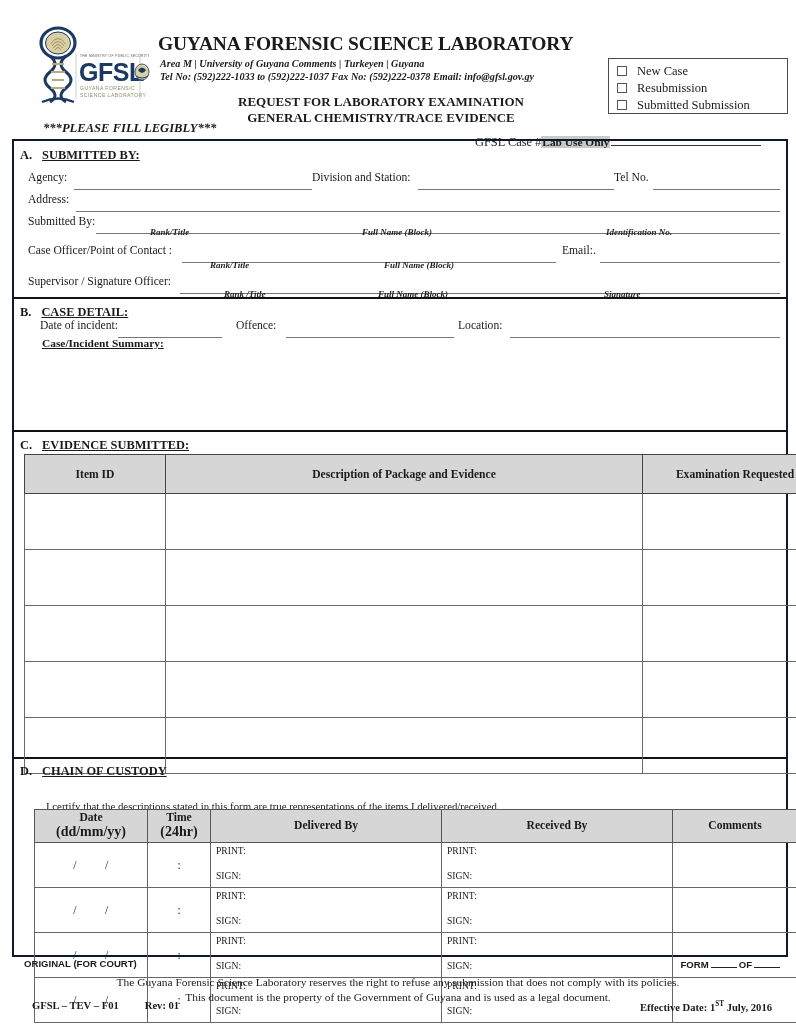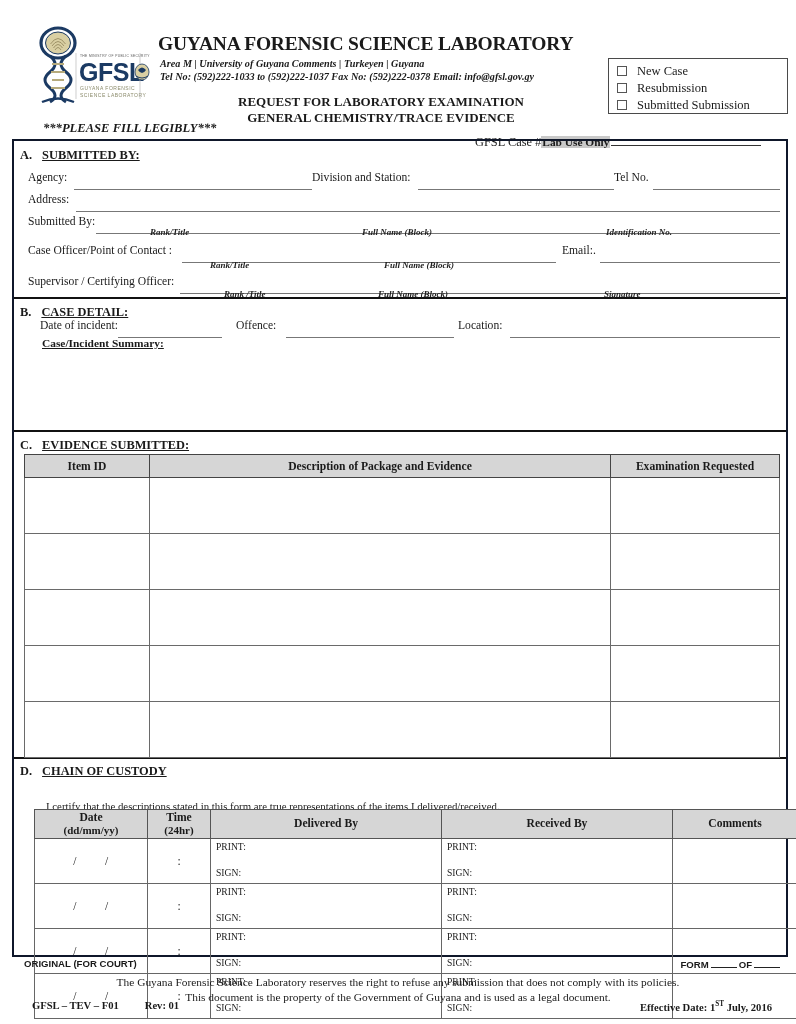--- a/index.html
+++ b/index.html
@@ -232,21 +232,21 @@
     border-collapse: collapse;
     table-layout: fixed;
   }
   table.evidence th {
     border: 1px solid #444;
     background: #d6d6d6;
     font-size: 11.6px;
     font-weight: bold;
     height: 22px;
     text-align: center;
-    padding: 0;
+    padding: 8px;
   }
   table.evidence td {
     border: 1px solid #6a6a6a;
     height: 55px;
     padding: 0;
   }
   .col-item { width: 124px; }
   .col-desc { width: 460px; }
   .col-exam { width: 168px; }
 
@@ -283,21 +283,21 @@
     border: 1px solid #555;
     background: #d6d6d6;
     font-size: 11.6px;
     font-weight: bold;
     text-align: center;
     padding: 1px 0;
     line-height: 1.16;
   }
   table.custody th .sub {
     display: block;
-    font-size: 11px;
+    font-size: 14px;
     font-weight: bold;
   }
   table.custody td {
     border: 1px solid #666;
     padding: 0;
     vertical-align: middle;
   }
   .cc-date { width: 112px; }
   .cc-time { width: 62px; }
   .cc-del  { width: 230px; }
@@ -495,21 +495,21 @@
       <div class="cap" style="left:348px; top:86px;">Full Name (Block)</div>
       <div class="cap" style="left:592px; top:86px;">Identification No.</div>
 
       <div class="fld" style="left:14px; top:103px;">Case Officer/Point of Contact :</div>
       <span class="rule" style="position:absolute; left:168px; top:111px; width:374px;"></span>
       <div class="fld" style="left:548px; top:103px;">Email:.</div>
       <span class="rule" style="position:absolute; left:586px; top:111px; width:180px;"></span>
       <div class="cap" style="left:196px; top:119px;">Rank/Title</div>
       <div class="cap" style="left:370px; top:119px;">Full Name (Block)</div>
 
-      <div class="fld" style="left:14px; top:134px;">Supervisor / Certifying Officer:</div>
+      <div class="fld" style="left:14px; top:134px;">Supervisor / Signature Officer:</div>
       <span class="rule" style="position:absolute; left:166px; top:142px; width:600px;"></span>
       <div class="cap" style="left:210px; top:148px;">Rank /Title</div>
       <div class="cap" style="left:364px; top:148px;">Full Name (Block)</div>
       <div class="cap" style="left:590px; top:148px;">Signature</div>
     </div>
 
     <div class="secB">
       <div class="secB-title">
         <span class="sec-letter">B.</span><span class="sec-head">CASE DETAIL:</span>
       </div>

